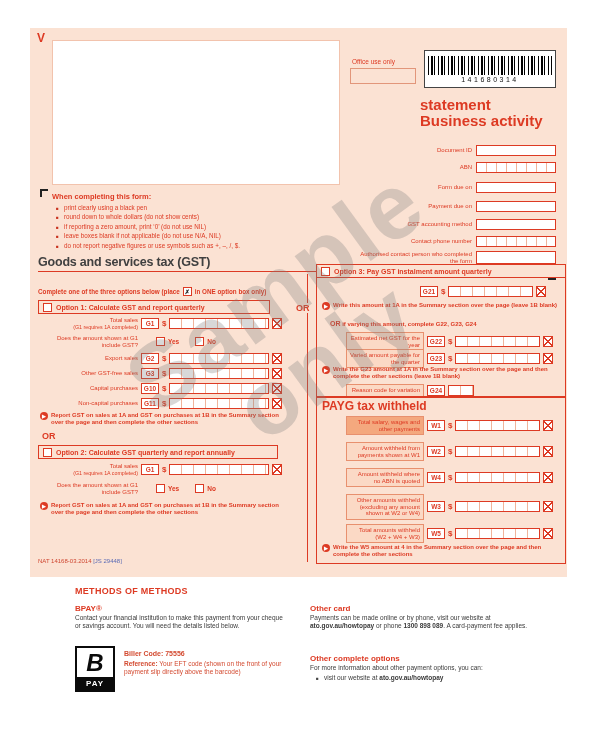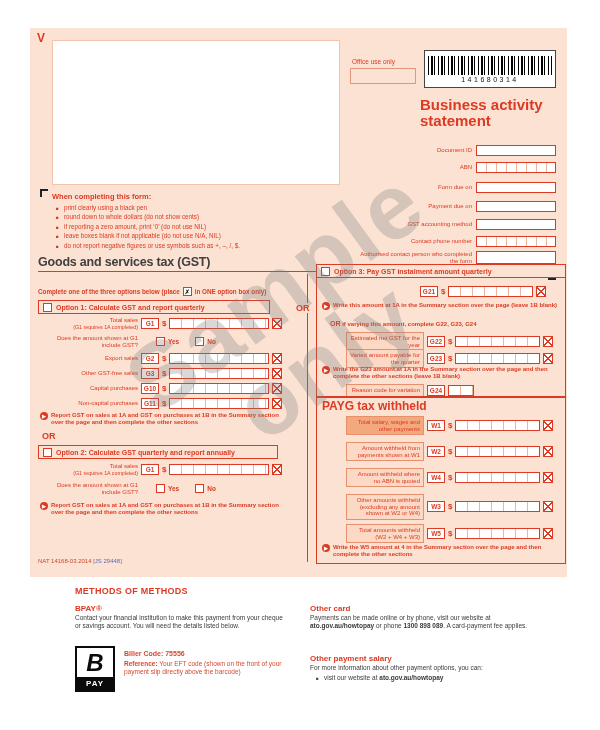--- a/index.html
+++ b/index.html
@@ -75,22 +75,22 @@
 
   <div class="abs red" style="left:352px; top:58px; font-size:6.5px;">Office use only</div>
   <div class="abs" style="left:350px; top:68px; width:66px; height:16px; border:1px solid #e2967a;"></div>
 
   <div class="abs barcode-wrap" style="left:424px; top:50px; width:132px; height:38px;">
     <div class="bars"></div>
     <div class="bc-num">141680314</div>
   </div>
 
   <div class="abs doc-title" style="left:420px; top:97px; width:140px;">
+    <div>statement</div>
     <div>Business activity</div>
-    <div>statement</div>
   </div>
 
   <div class="frow" style="top:145px;">
     <div class="flabel">Document ID</div>
     <div class="fbox" style="width:80px;"></div>
   </div>
   <div class="frow" style="top:162px;">
     <div class="flabel">ABN</div>
     <div class="fbox seg" style="width:80px;"></div>
   </div>
@@ -339,21 +339,21 @@
   <div class="abs biller" style="left:124px; top:650px;">Biller Code: 75556</div>
   <div class="abs refline" style="left:124px; top:660px; width:180px;">
     <b>Reference:</b><span> Your EFT code (shown on the front of your payment slip directly above the barcode)</span>
   </div>
 
   <div class="abs pay-head" style="left:310px; top:604px;">Other card</div>
   <div class="abs pay-body" style="left:310px; top:614px; width:228px;">
     <span>Payments can be made online or by phone, visit our website at </span><b>ato.gov.au/howtopay</b><span> or phone </span><b>1300 898 089</b><span>. A card-payment fee applies.</span>
   </div>
 
-  <div class="abs pay-head" style="left:310px; top:654px;">Other payment salary</div>
+  <div class="abs pay-head" style="left:310px; top:654px;">Other complete options</div>
   <div class="abs pay-body" style="left:310px; top:664px; width:228px;">For more information about other payment options, you can:</div>
   <div class="abs pay-body bullet-line" style="left:316px; top:674px; width:222px;">
     <span>visit our website at </span><b>ato.gov.au/howtopay</b>
   </div>
 
   <div class="watermark">
     <div>Sample</div>
     <div>only</div>
   </div>
 </div>

